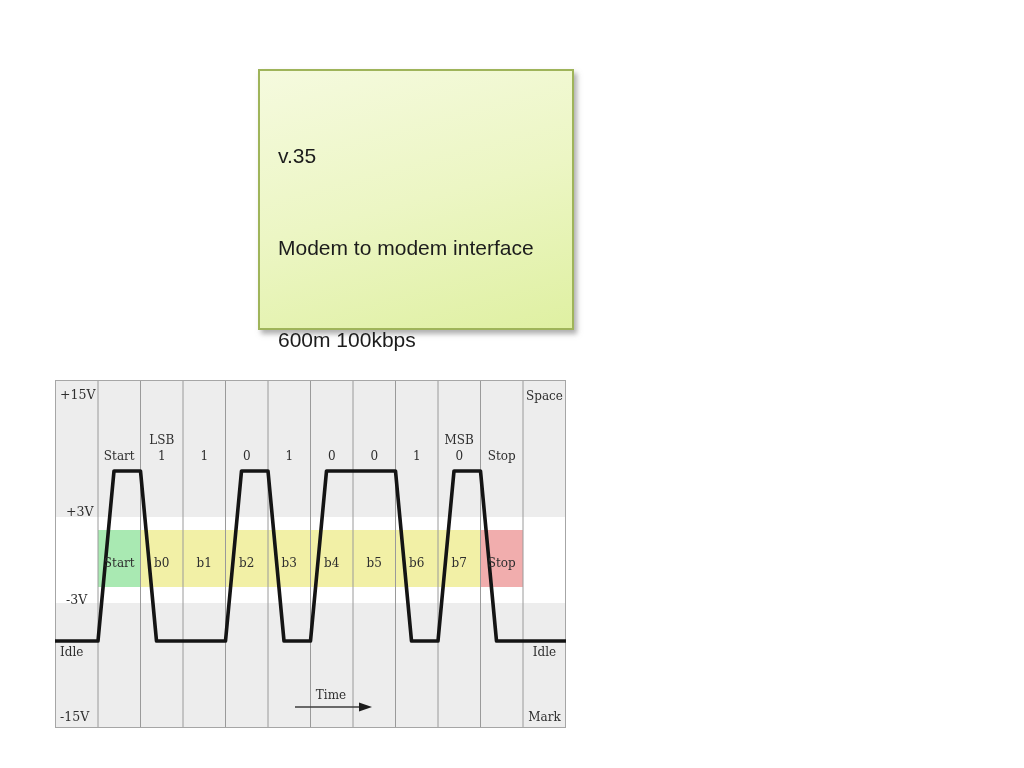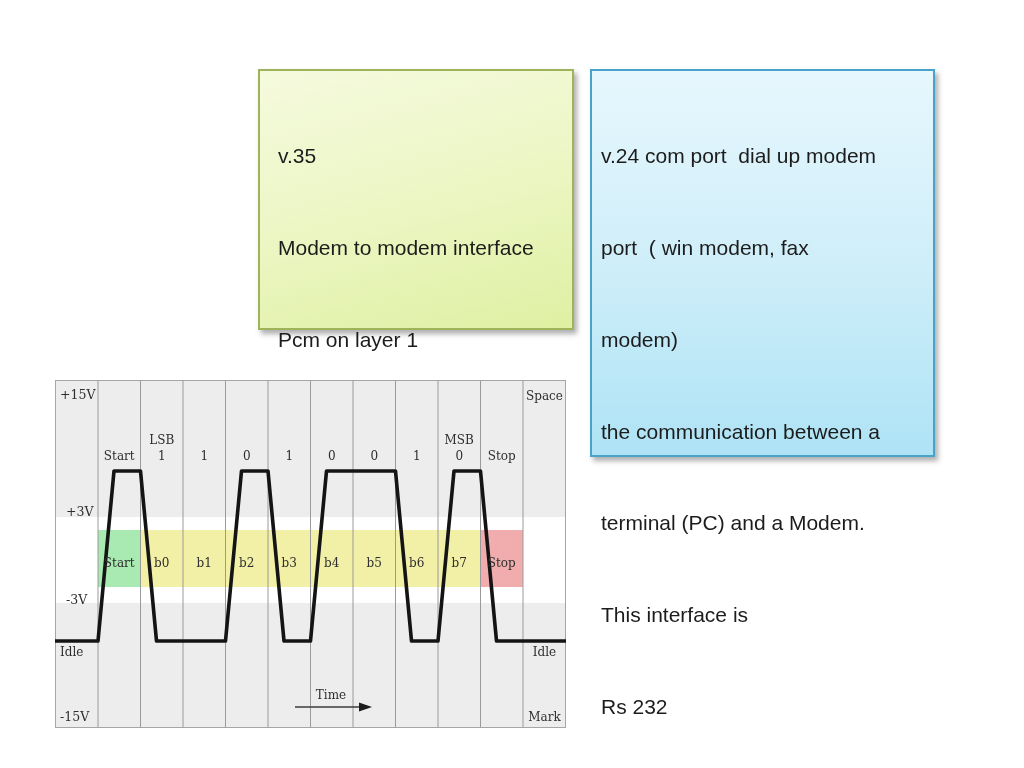--- a/index.html
+++ b/index.html
@@ -20,41 +20,26 @@
   .dlabel{font-size:12px;}
 </style>
 </head>
 <body>
 
 <div class="slide">
 
   <div class="note note-green">
     <div>v.35</div>
     <div>Modem to modem interface</div>
-    <div>Pcm on layer 1</div>
     <div>600m 100kbps</div>
     <div>610 m  64 kbps</div>
     <div>90 m 10 mbps</div>
     <div>2B1Q</div>
   </div>
 
-  <div class="note note-blue">
-    <div>v.24 com port  dial up modem</div>
-    <div>port  ( win modem, fax</div>
-    <div>modem)</div>
-    <div>the communication between a</div>
-    <div>terminal (PC) and a Modem.</div>
-    <div>This interface is</div>
-    <div>Rs 232</div>
-    
-    
-    
-    
-    
-  </div>
 
   <svg id="wave-svg" class="diagram" viewBox="0 0 511 348">
     <g id="g-bg">
         <rect x="0" y="0" width="511" height="348" fill="#ededed"></rect>
         <rect x="0" y="137" width="511" height="86" fill="#ffffff"></rect>
         <rect x="43" y="150" width="42.5" height="57" fill="#a9e9b2"></rect>
         <rect x="85.5" y="150" width="42.5" height="57" fill="#f2f0a6"></rect>
         <rect x="128" y="150" width="42.5" height="57" fill="#f2f0a6"></rect>
         <rect x="170.5" y="150" width="42.5" height="57" fill="#f2f0a6"></rect>
         <rect x="213" y="150" width="42.5" height="57" fill="#f2f0a6"></rect>

